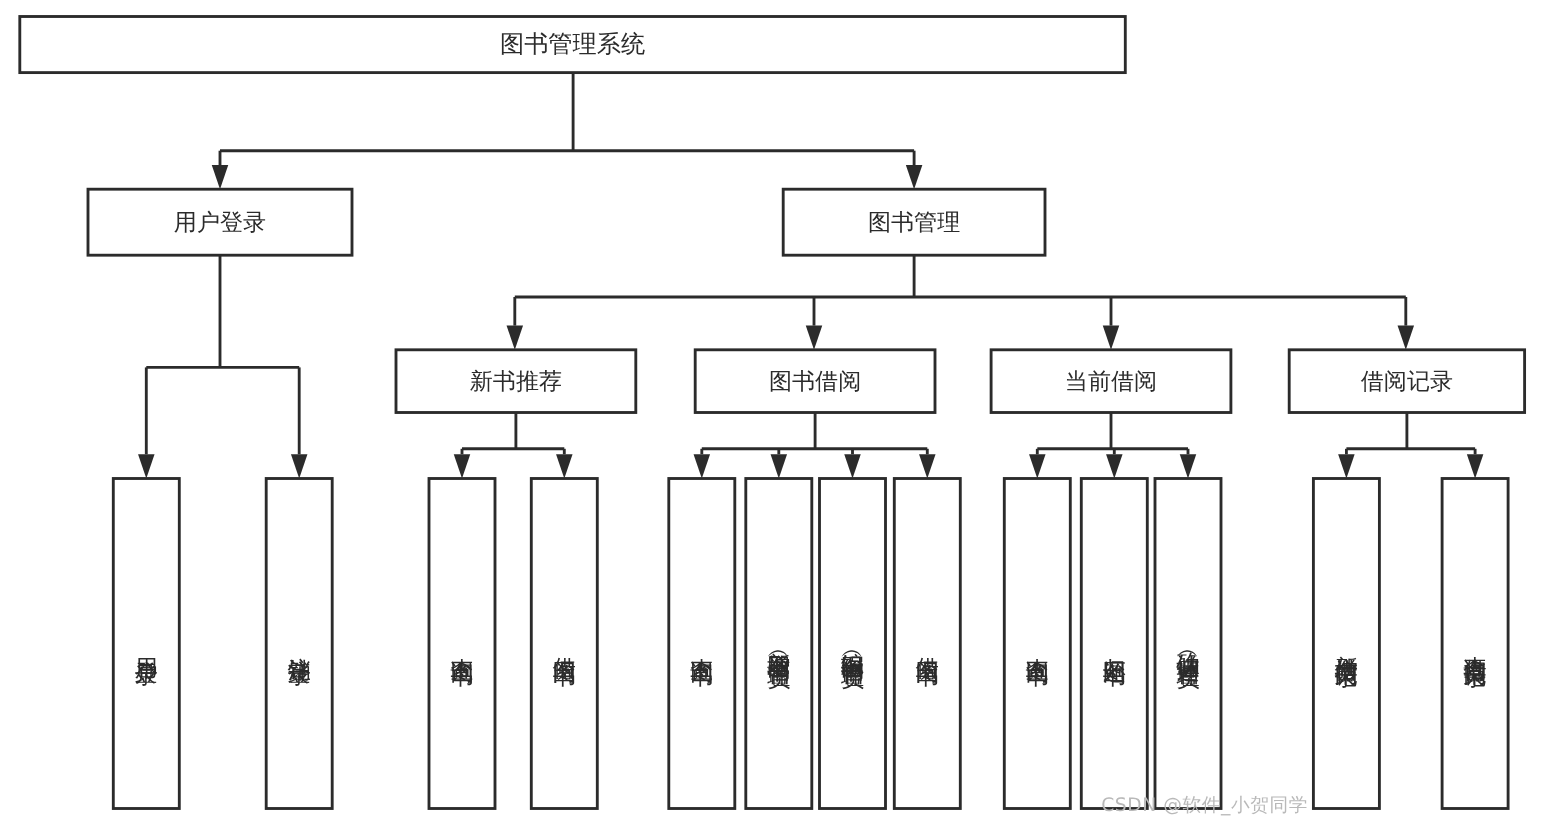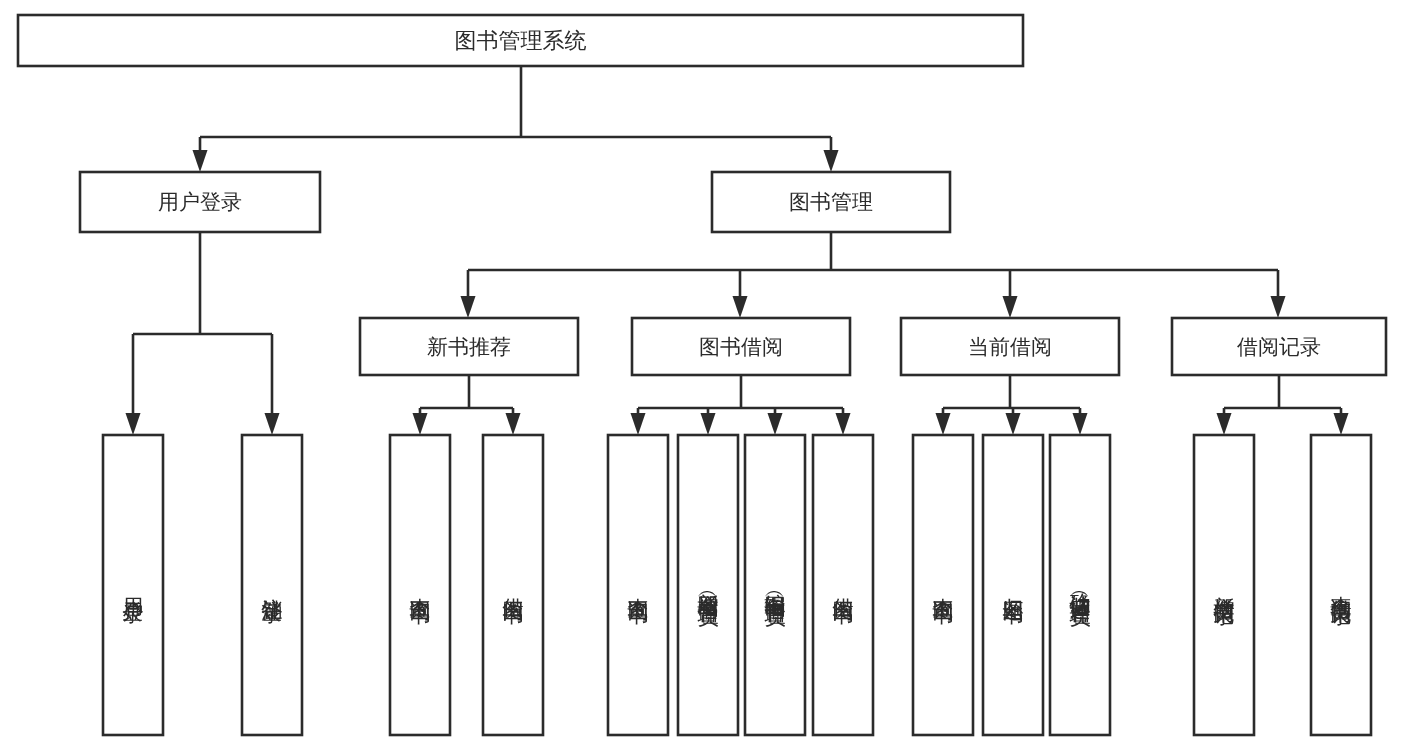--- a/index.html
+++ b/index.html
@@ -269,13 +269,14 @@
         <span class="leaf-label">确认归还（管理员）</span>
       </div>
       <div class="leaf-label-wrap" style="left: 1194px; top: 435px; width: 60px; height: 300px;">
         <span class="leaf-label">新增借阅记录</span>
       </div>
       <div class="leaf-label-wrap" style="left: 1311px; top: 435px; width: 60px; height: 300px;">
         <span class="leaf-label">查询借阅记录</span>
       </div>
     </div>
 
+  <div class="watermark">CSDN @软件_小贺同学</div>
 </div>
 
 </body></html>

